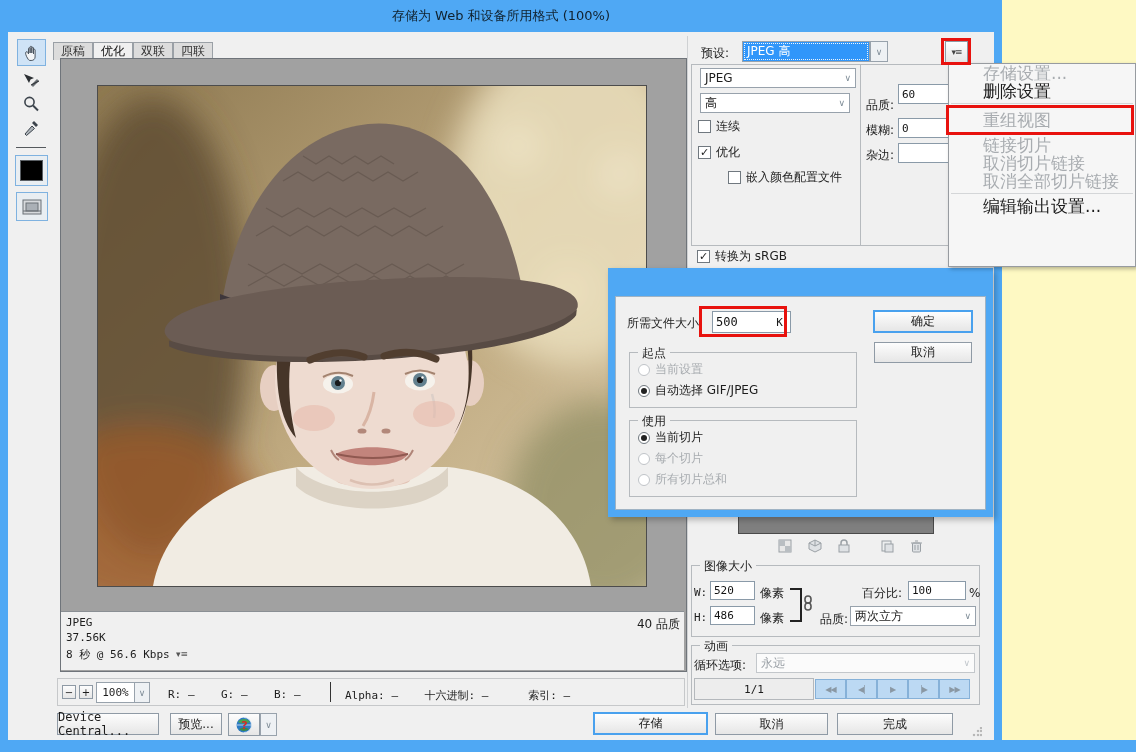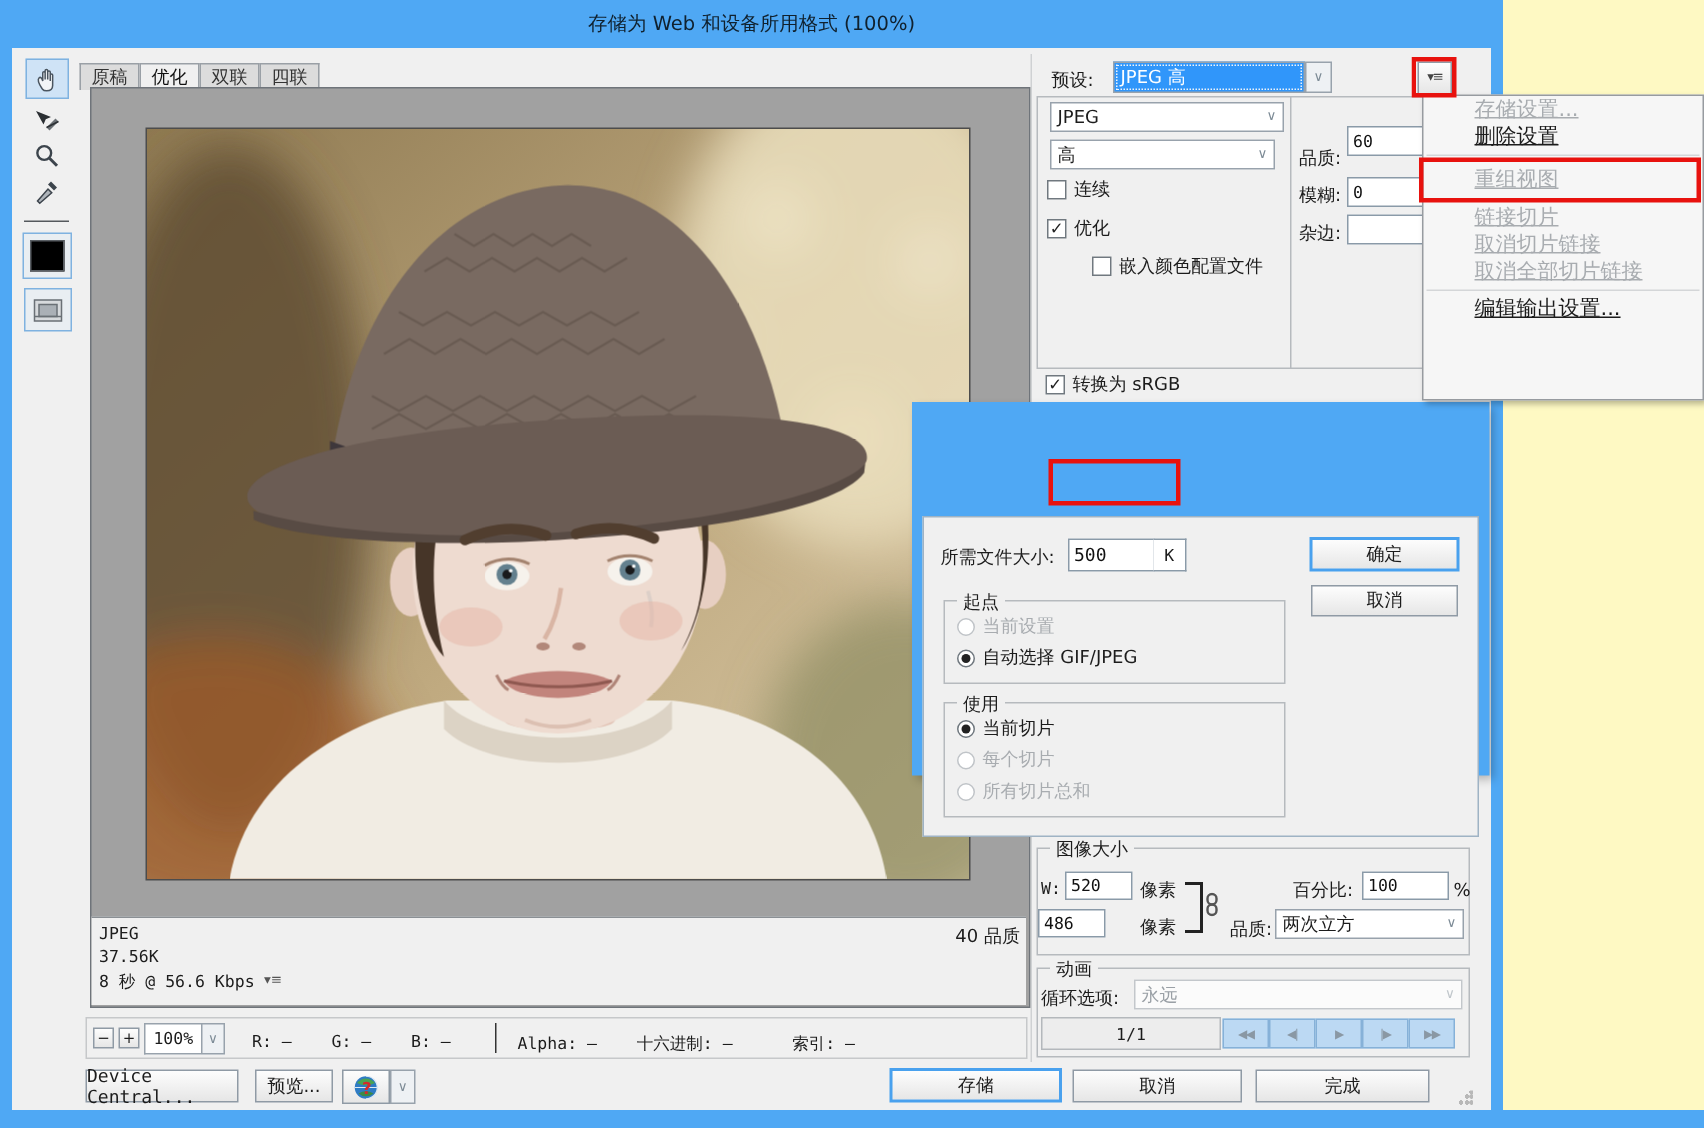--- a/index.html
+++ b/index.html
@@ -39,27 +39,27 @@
   .chk{width:11px;height:11px;border:1px solid #70787f;background:#fff;display:inline-block;box-sizing:content-box;
        font-size:11px;line-height:11px;text-align:center;color:#222;}
   .radio{width:12px;height:12px;border:1px solid #70787f;border-radius:50%;background:#fff;box-sizing:border-box;position:relative;}
   .radio.on::after{content:"";position:absolute;left:2px;top:2px;width:6px;height:6px;border-radius:50%;background:#222;}
   .radio.dis{border-color:#c0c4c8;}
   .lblrow{display:flex;align-items:center;gap:5px;}
   .dis-txt{color:#a8acb0;}
   
   .menu{left:948px;top:63px;width:188px;height:204px;background:#f6f6f6;border:1px solid #979ba0;
         box-shadow:2px 2px 4px rgba(0,0,0,.28);box-sizing:border-box;}
-  .mi{height:18px;line-height:18px;padding-left:34px;font-size:14px;text-decoration:underline;}
+  .mi{height:18px;line-height:18px;padding-left:34px;font-size:17px;}
   .mi.hl{background:#cfe4f7;height:24px;line-height:24px;}
   .msep{height:1px;background:#d4d6d8;margin:3px 2px;}
   
   .dlg{left:608px;top:268px;width:385px;height:249px;background:#4fa8f4;box-shadow:3px 3px 6px rgba(0,0,0,.25);}
   .dlg-title{height:28px;display:flex;align-items:center;justify-content:center;color:#12293a;font-size:13px;}
-  .dlg-body{position:absolute;left:7px;top:28px;width:371px;height:214px;background:#f0f0f0;border:1px solid #9fb3c4;box-sizing:border-box;margin-top:48px;}
+  .dlg-body{position:absolute;left:7px;top:28px;width:371px;height:214px;background:#f0f0f0;border:1px solid #9fb3c4;box-sizing:border-box;}
   
   .redbox{border:3px solid #e8120e;pointer-events:none;z-index:60;box-sizing:border-box;}
   
   .pb{width:31px;height:20px;background:#bcd9f3;border:1px solid #86b1d8;display:flex;align-items:center;
       justify-content:center;color:#8a98a4;font-size:8px;box-sizing:border-box;letter-spacing:-1px;}
   .grip{width:10px;height:10px;background:
         radial-gradient(circle at 2px 8px,#b8b8b8 1.4px,transparent 1.6px),
         radial-gradient(circle at 6px 8px,#b8b8b8 1.4px,transparent 1.6px),
         radial-gradient(circle at 8px 8px,transparent 0,transparent 0),
         radial-gradient(circle at 6px 4px,#b8b8b8 1.4px,transparent 1.6px),
@@ -328,21 +328,21 @@
     </svg>
   </div>
 
   <div class="abs gb" style="left:691px;top:565px;width:289px;height:72px;">
     <span class="gb-label">图像大小</span>
   </div>
   <div class="abs mono" style="left:694px;top:586px;">W:</div>
   <input class="abs input" style="left: 710px; top: 581px; width: 45px; height: 19px;" value="520">
   <div class="abs" style="left:760px;top:585px;">像素</div>
   <div class="abs mono" style="left:694px;top:611px;">H:</div>
-  <input class="abs input" style="left: 692px; top: 606px; width: 45px; height: 19px;" value="486">
+  <input class="abs input" style="left: 710px; top: 606px; width: 45px; height: 19px;" value="486">
   <div class="abs" style="left:760px;top:610px;">像素</div>
   <div class="abs" style="left:790px;top:588px;width:10px;height:30px;border:2px solid #222;border-left:none;"></div>
   <svg class="abs" style="left:802px;top:595px;" width="12" height="16" viewBox="0 0 12 16">
     <rect x="3" y="1" width="6" height="7" rx="3" fill="none" stroke="#555" stroke-width="1.6"></rect>
     <rect x="3" y="8" width="6" height="7" rx="3" fill="none" stroke="#555" stroke-width="1.6"></rect>
   </svg>
   <div class="abs" style="left:862px;top:585px;">百分比:</div>
   <input class="abs input" style="left: 908px; top: 581px; width: 58px; height: 19px;" value="100">
   <div class="abs" style="left:969px;top:586px;">%</div>
   <div class="abs" style="left:820px;top:611px;">品质:</div>

